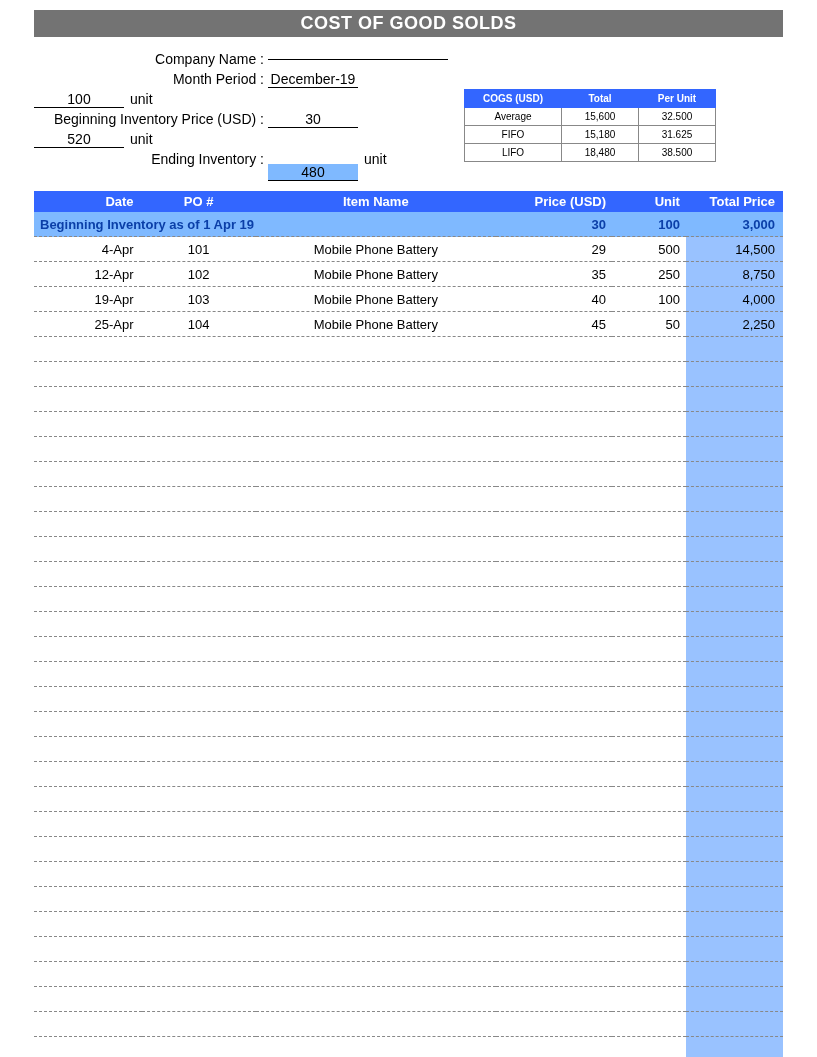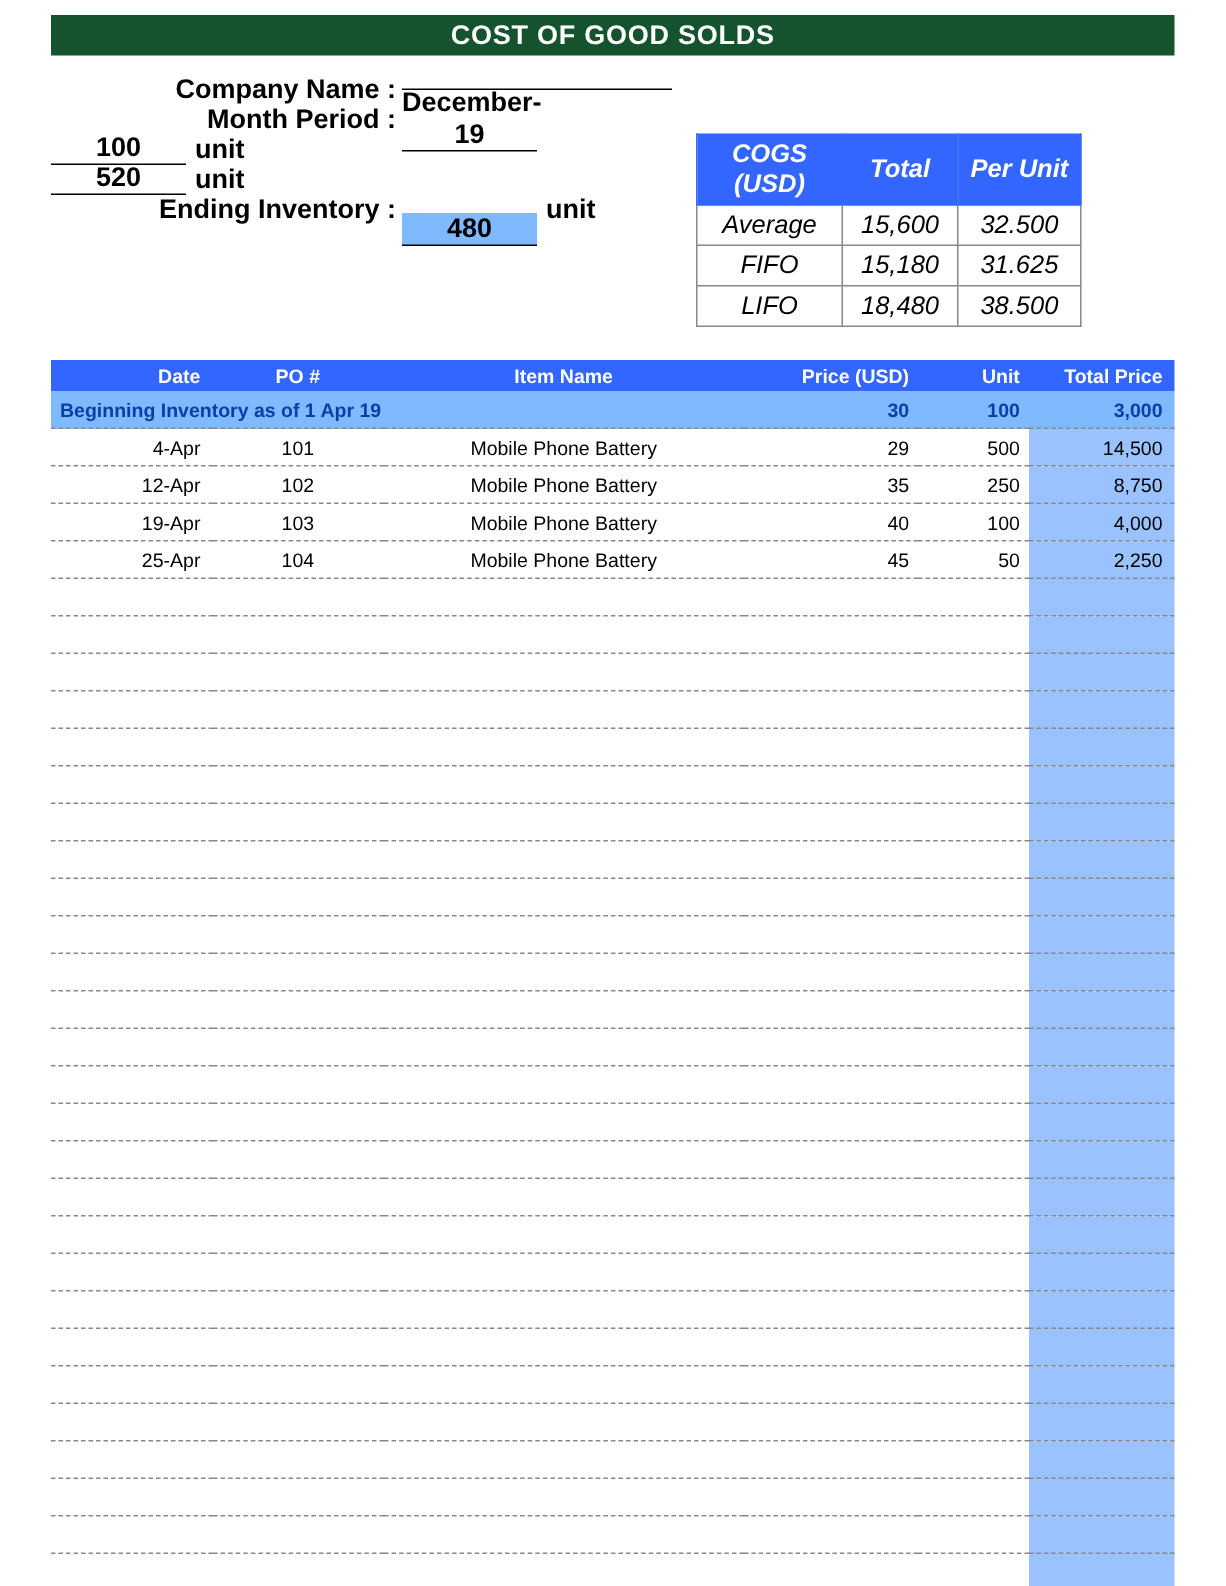--- a/index.html
+++ b/index.html
@@ -1,28 +1,28 @@
 <!DOCTYPE html>
 <html><head>
 <meta charset="utf-8">
 <style>
   html,body{margin:0;padding:0;background:#fff;font-family:Arial,Helvetica,sans-serif;color:#000;}
   .page{width:817px;margin:0 auto;background:#fff;position:relative;}
   .content{padding:10px 34px 0 34px;}
-  .title-bar{background:#14532d;color:#fff;text-align:center;font-weight:bold;font-size:18px;padding:3px 0;letter-spacing:.5px;}
+  .title-bar{background:#737373;color:#fff;text-align:center;font-weight:bold;font-size:18px;padding:3px 0;letter-spacing:.5px;}
   .info-area{margin-top:12px;display:flex;}
-  .info-left{width:420px;font-size:18px;font-weight:bold;}
+  .info-left{width:420px;font-size:14px;}
   .info-row{display:flex;align-items:center;height:20px;}
   .info-label{width:230px;text-align:right;padding-right:4px;}
   .info-val{width:90px;text-align:center;border-bottom:1px solid #000;}
   .info-val.long{width:180px;}
   .info-unit{padding-left:6px;}
   .hl{background:#7fb9ff;margin-top:27px;}
   .cogs-box{margin-left:10px;margin-top:40px;}
-  table.cogs{border-collapse:collapse;font-size:17px;font-style:italic;}
+  table.cogs{border-collapse:collapse;font-size:10px;}
   table.cogs th{background:#3366ff;color:#fff;border:1px solid #3366ff;padding:3px 8px;font-weight:bold;}
   table.cogs td{border:1px solid #888;padding:3px 8px;text-align:center;min-width:60px;}
   table.cogs td.lbl{text-align:center;width:80px;}
   .main-table{margin-top:22px;border-collapse:collapse;width:100%;font-size:13px;table-layout:fixed;}
   .main-table th{background:#3366ff;color:#fff;font-weight:bold;padding:3px 4px;border:none;}
   .main-table td{border-bottom:1px dashed #888;padding:3px 4px;height:18px;}
   .main-table .c-date{width:90px;text-align:right;padding-right:8px;}
   .main-table .c-po{width:100px;text-align:center;}
   .main-table .c-item{width:220px;text-align:center;}
   .main-table .c-price{width:100px;text-align:right;padding-right:6px;}
@@ -47,20 +47,24 @@
         </div>
         <div class="info-row">
           <div class="info-label">Month Period :</div>
           <div class="info-val">December-19</div>
         </div>
         <div class="info-row">
           <div class="info-val">100</div>
           <div class="info-unit">unit</div>
         </div>
         <div class="info-row">
+          <div class="info-label">Beginning Inventory Price (USD) :</div>
+          <div class="info-val">30</div>
+        </div>
+        <div class="info-row">
           <div class="info-val">520</div>
           <div class="info-unit">unit</div>
         </div>
         <div class="info-row">
           <div class="info-label">Ending Inventory :</div>
           <div class="info-val hl">480</div>
           <div class="info-unit">unit</div>
         </div>
       </div>
 

